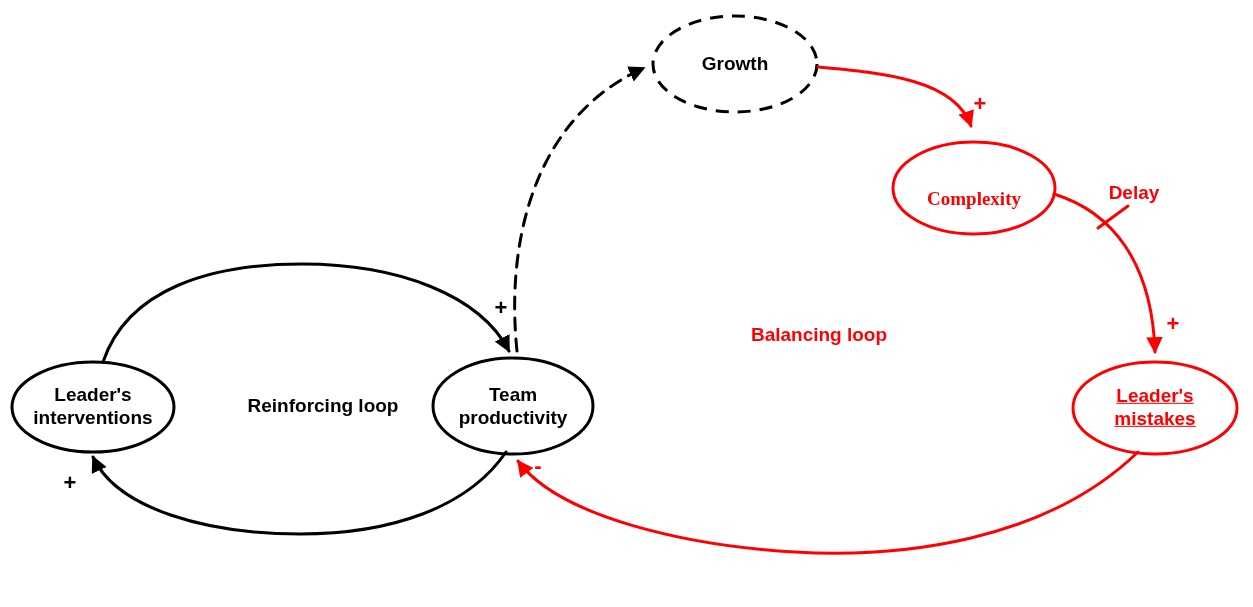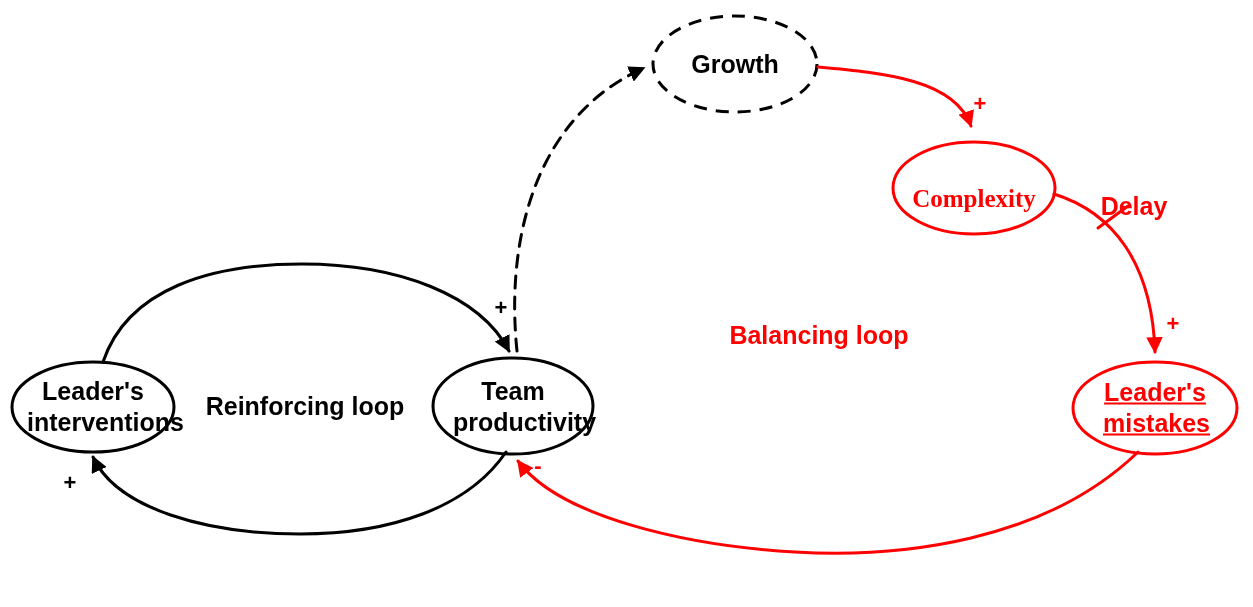--- a/index.html
+++ b/index.html
@@ -10,21 +10,21 @@
   }
   svg.wires { position:absolute; left:0; top:0; }
   .sk  { fill:none; stroke-width:3; stroke-linecap:round; }
   .sk-black { stroke:var(--color-black,#000000); }
   .sk-red   { stroke:var(--color-red,#ff0000); }
   .node-el  { fill:#ffffff; stroke-width:3; }
   .mk-black { fill:var(--color-black,#000000); }
   .mk-red   { fill:var(--color-red,#ff0000); }
   .lbl {
     position:absolute; transform:translate(-50%,-50%);
-    font-weight:bold; font-size:25px; line-height:1.22;
+    font-weight:bold; font-size:19px; line-height:1.22;
     color:var(--color-black,#000000); text-align:center; white-space:nowrap;
   }
   .lbl.wrap { white-space:normal; }
   .lbl.red, .sign.red { color:var(--color-red,#ff0000); }
   .sign {
     position:absolute; transform:translate(-50%,-50%);
     font-weight:bold; font-size:22px; color:var(--color-black,#000000);
   }
 </style>
 </head>
@@ -58,24 +58,24 @@
     <line x1="1098" y1="228" x2="1128" y2="206" class="sk sk-red"></line>
     <path d="M 1138,452 C 1045,542 900,558 795,552 C 690,546 560,518 518,461" class="sk sk-red" marker-end="url(#mr)"></path>
   </svg>
 
   <div class="lbl" style="left:735px; top:64px;">Growth</div>
   <div class="lbl red" style="left:974px; top:199px;font-family:Liberation Serif, serif;">Complexity</div>
   <div class="lbl red wrap" style="left:1155px; top:407px; width:104px;text-decoration:underline;">Leader's mistakes</div>
   <div class="lbl wrap" style="left:513px; top:406px; width:120px;">Team productivity</div>
   <div class="lbl wrap" style="left:93px; top:406px; width:132px;">Leader's interventions</div>
 
-  <div class="lbl" style="left:293px; top:406px;padding-left:24px;">Reinforcing loop</div>
+  <div class="lbl" style="left:311px; top:406px;padding-left:24px;">Reinforcing loop</div>
   <div class="lbl red" style="left:819px; top:335px;">Balancing loop</div>
 
-  <div class="lbl red" style="left:1134px; top:206px;">Delay</div>
+  <div class="lbl red" style="left:1134px; top:193px;">Delay</div>
 
   <div class="sign" style="left:501px; top:308px;">+</div>
   <div class="sign" style="left:70px; top:483px;">+</div>
   <div class="sign red" style="left:980px; top:104px;">+</div>
   <div class="sign red" style="left:1173px; top:324px;">+</div>
   <div class="sign red" style="left:538px; top:466px;">-</div>
 
 </div>
 
 </body></html>

